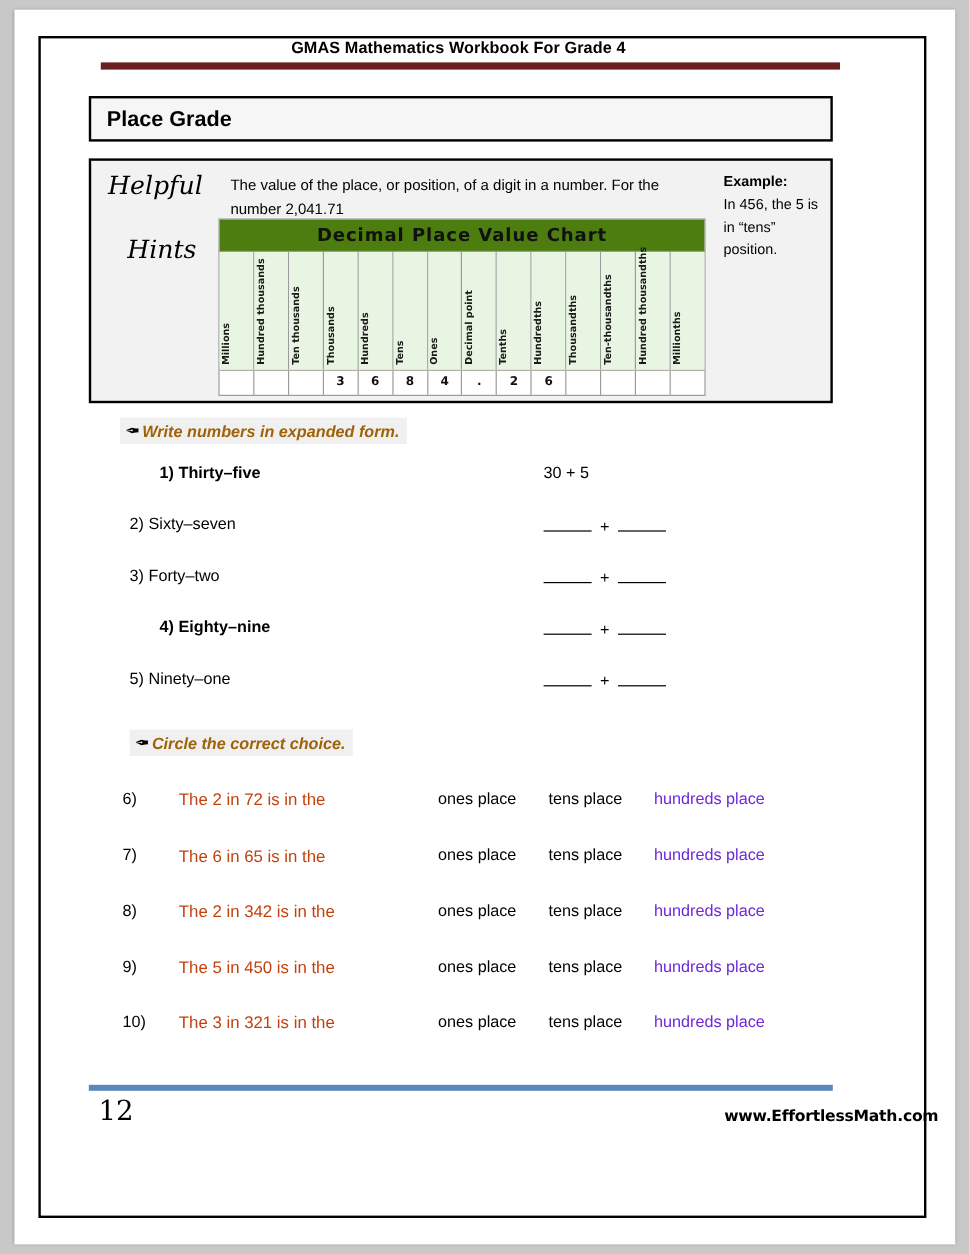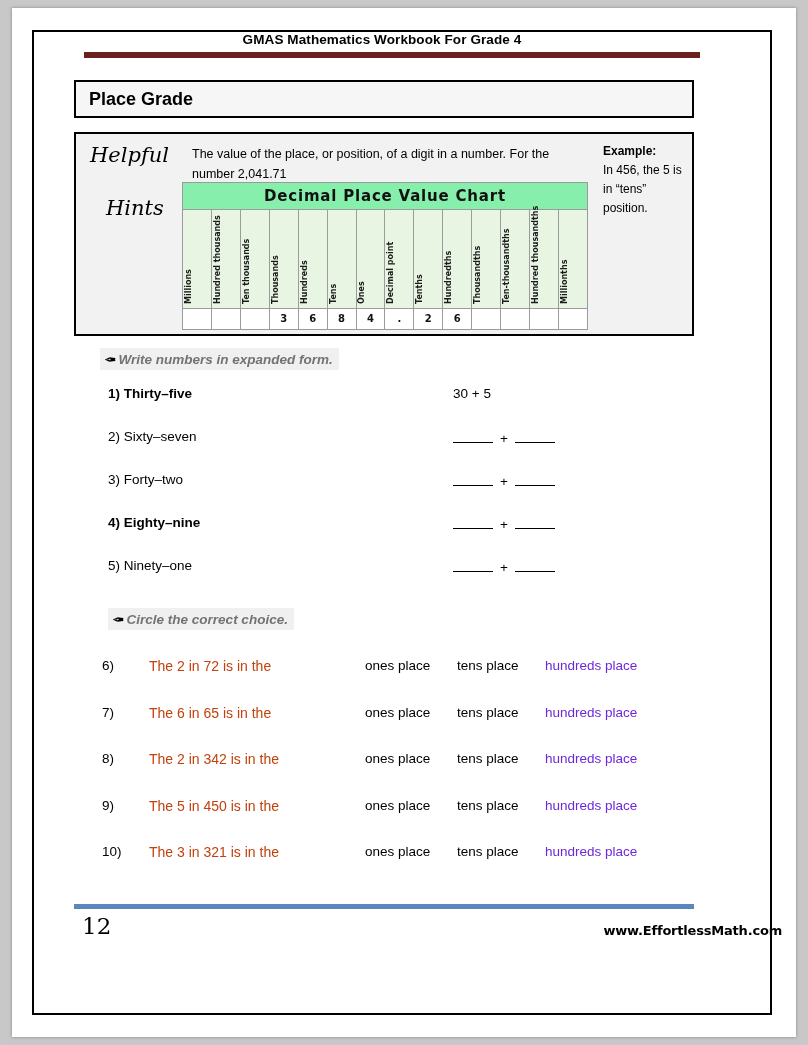--- a/index.html
+++ b/index.html
@@ -73,21 +73,21 @@
 
   
   .pvc{
     position:absolute; left:106px; top:48px;
     width:406px; height:148px;
     border:1px solid #9b9b9b;
     box-sizing:border-box;
     background:#fff;
   }
   .pvc-head{
-    height:26px; background:#86efac;
+    height:26px; background:#4d7c0f;
     border-bottom:1px solid #9b9b9b;
     text-align:center;
     font-size:15px; font-weight:bold; color:#111;
     line-height:26px; letter-spacing:.8px;
     font-family:"DejaVu Sans", sans-serif;
   }
   .pvc-cols{
     display:flex; height:98px;
     border-bottom:1px solid #9b9b9b;
   }
@@ -124,29 +124,29 @@
     position:absolute; height:22px; background:#f0f0f0;
     display:flex; align-items:center; padding:0 6px 0 4px;
     box-sizing:border-box;
   }
   .banner .quill{
     font-size:15px; line-height:1; margin-right:2px;
     color:#000; display:inline-block;
     transform:scaleX(-1);
   }
   .banner .btxt{
-    font-size:13.5px; font-weight:bold; font-style:italic; color:#737373;
+    font-size:13.5px; font-weight:bold; font-style:italic; color:#a16207;
   }
 
   
   .exA{ position:absolute; }
   .exA .num{
     position:absolute; left:0; font-size:13.5px; color:#000; white-space:nowrap;
   }
-  .exA .num.bold{font-weight:bold;}
+  .exA .num.bold{font-weight:bold;margin-left:25px;}
   .ansfixed{
     position:absolute; left:345px; font-size:13.5px; color:#000;
   }
   .blanks{
     position:absolute; left:345px;
     font-size:13.5px; color:#000; white-space:nowrap;
   }
   .bl{
     display:inline-block; width:40px;
     border-bottom:1.5px solid #000;

